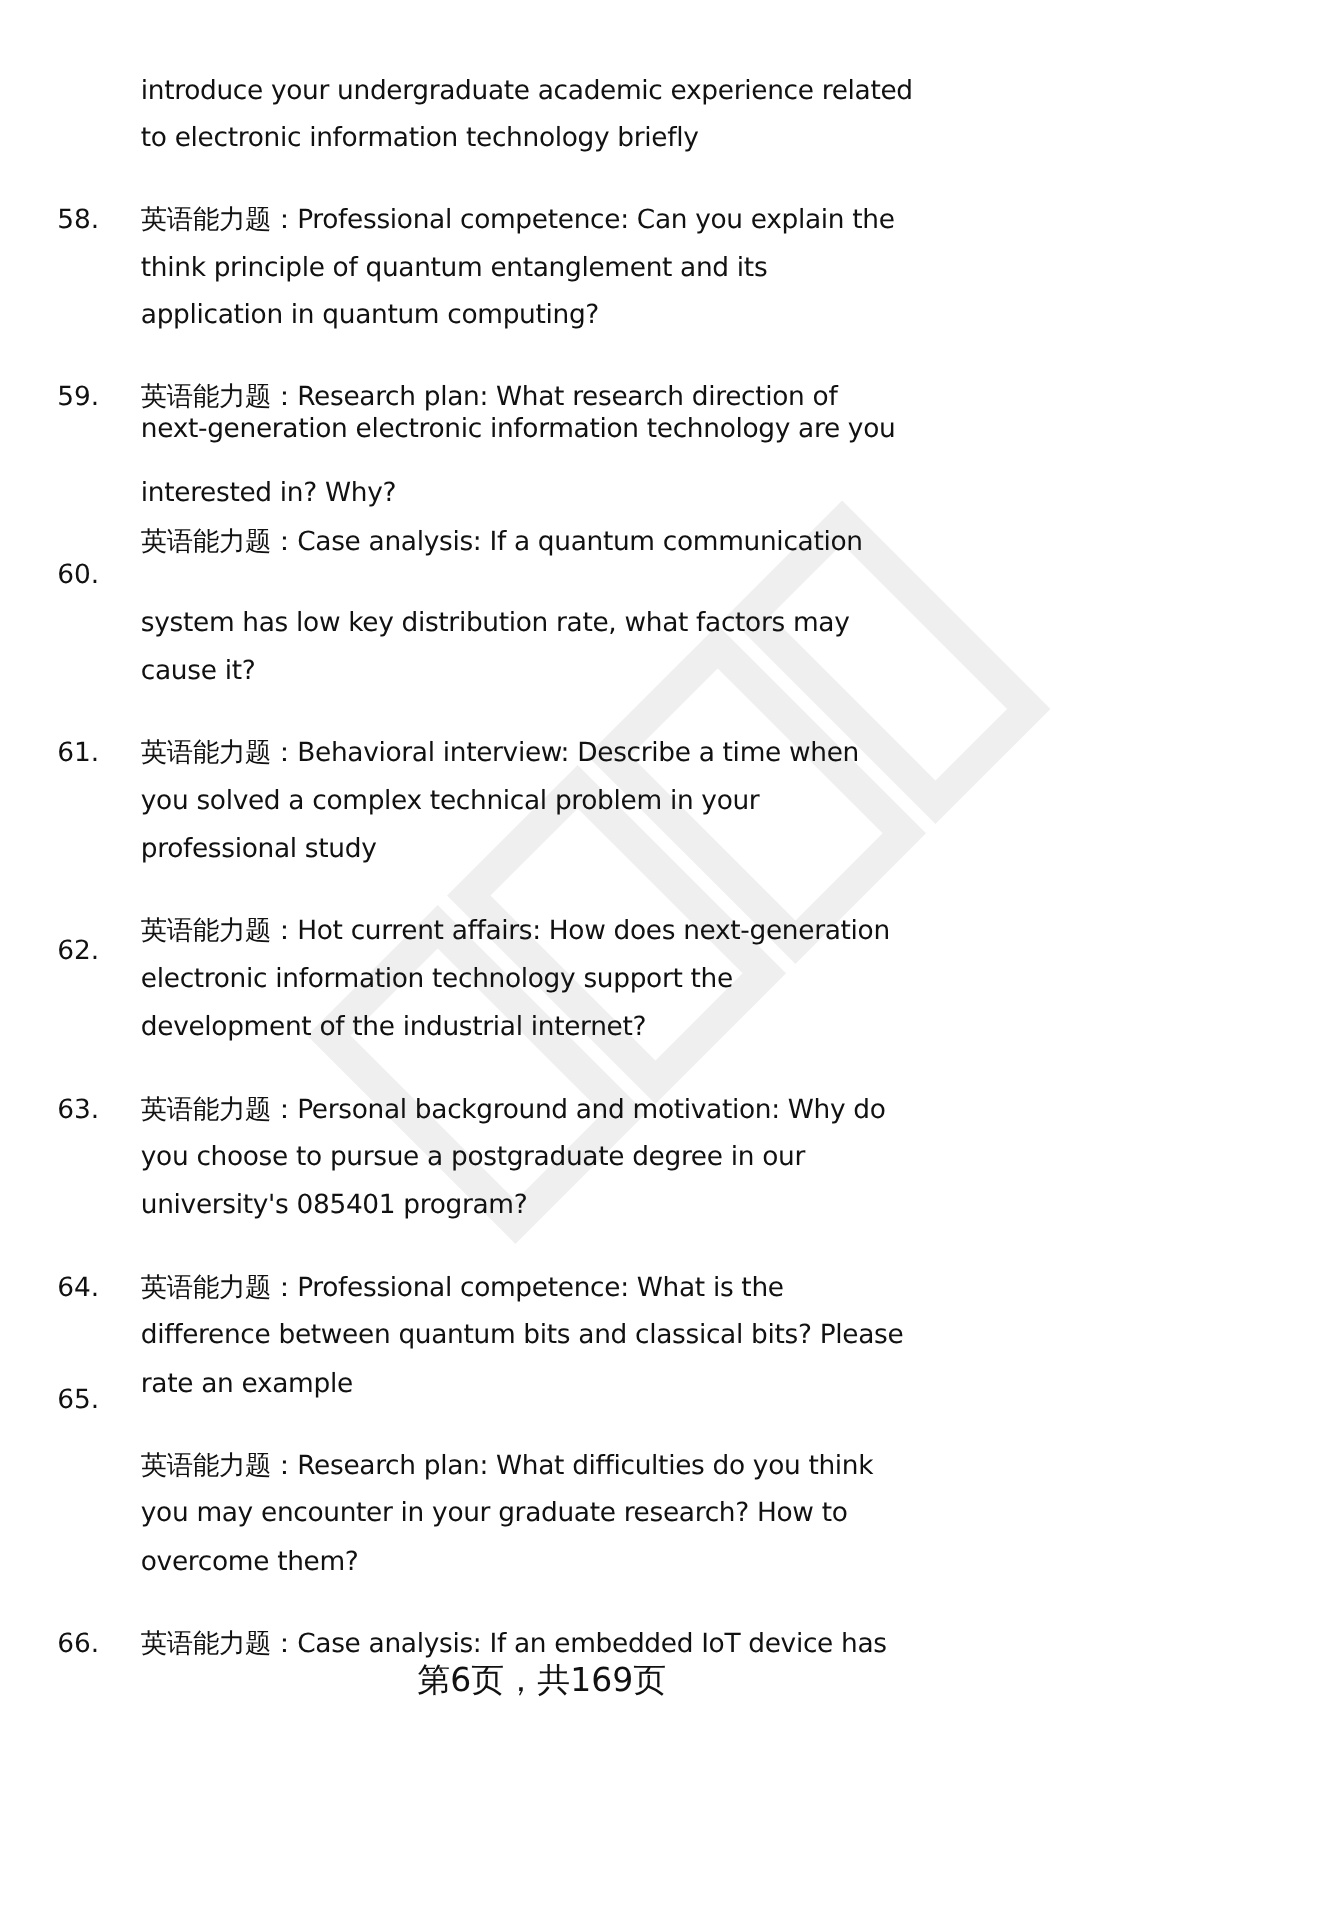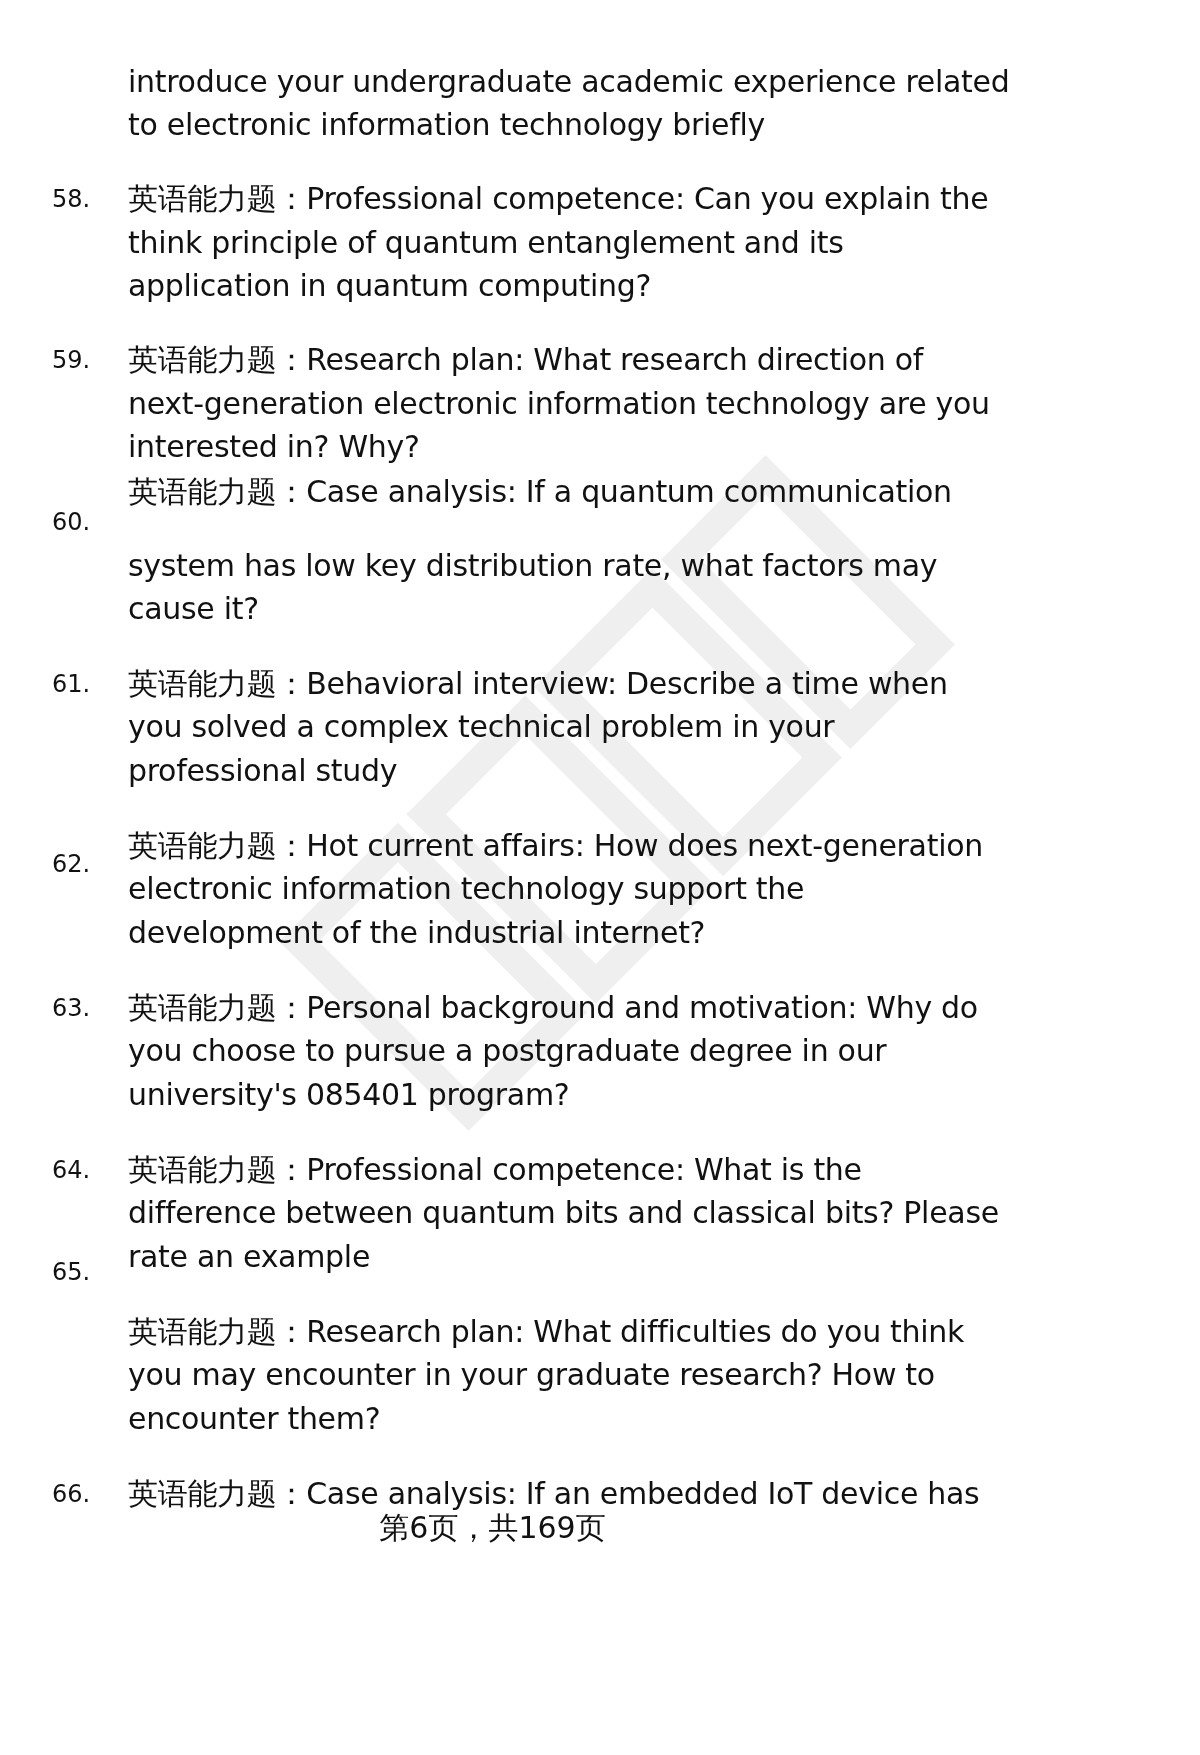--- a/index.html
+++ b/index.html
@@ -5,21 +5,21 @@
     html, body { margin: 0; padding: 0; }
     body {
       width: 1200px; height: 1755px; background: #ffffff; position: relative; overflow: hidden;
       font-family: "DejaVu Sans", "Liberation Sans", sans-serif; color: #111;
     }
     .watermark {
       position: absolute; left: 230px; top: 420px; width: 760px; height: 760px;
       pointer-events: none; opacity: 0.06;
     }
     .page { position: absolute; left: 0; top: 0; width: 1200px; }
-    .line { position: absolute; font-size: 30px; line-height: 48px; white-space: nowrap; letter-spacing: -0.3px; }
+    .line { position: absolute; font-size: 24px; line-height: 48px; white-space: nowrap; letter-spacing: -0.3px; }
     .num { position: absolute; left: 52px; font-size: 24px; line-height: 48px; }
     .text-col { left: 128px; }
     .footer {
       position: absolute; top: 1672px; left: 0; width: 985px; text-align: center;
       font-size: 30px; line-height: 40px;
     }
   </style>
 </head>
 <body>
 
@@ -37,21 +37,21 @@
   <div class="line text-col" style="top:58px">introduce your undergraduate academic experience related</div>
   <div class="line text-col" style="top:101px">to electronic information technology briefly</div>
 
   <div class="num" style="top:175px">58.</div>
   <div class="line text-col" style="top:175px">英语能力题：Professional competence: Can you explain the</div>
   <div class="line text-col" style="top:219px">think principle of quantum entanglement and its</div>
   <div class="line text-col" style="top:262px">application in quantum computing?</div>
 
   <div class="num" style="top:336px">59.</div>
   <div class="line text-col" style="top:336px">英语能力题：Research plan: What research direction of</div>
-  <div class="line text-col" style="top:380px">next-generation electronic information technology are you</div>
+  <div class="line text-col" style="top:365px">next-generation electronic information technology are you</div>
   <div class="line text-col" style="top:423px">interested in? Why?</div>
 
   <div class="num" style="top:498px">60.</div>
   <div class="line text-col" style="top:468px">英语能力题：Case analysis: If a quantum communication</div>
   <div class="line text-col" style="top:542px">system has low key distribution rate, what factors may</div>
   <div class="line text-col" style="top:585px">cause it?</div>
 
   <div class="num" style="top:660px">61.</div>
   <div class="line text-col" style="top:660px">英语能力题：Behavioral interview: Describe a time when</div>
   <div class="line text-col" style="top:703px">you solved a complex technical problem in your</div>
@@ -68,19 +68,19 @@
   <div class="line text-col" style="top:1071px">university's 085401 program?</div>
 
   <div class="num" style="top:1146px">64.</div>
   <div class="line text-col" style="top:1146px">英语能力题：Professional competence: What is the</div>
   <div class="line text-col" style="top:1189px">difference between quantum bits and classical bits? Please</div>
   <div class="line text-col" style="top:1233px">rate an example</div>
 
   <div class="num" style="top:1248px">65.</div>
   <div class="line text-col" style="top:1308px">英语能力题：Research plan: What difficulties do you think</div>
   <div class="line text-col" style="top:1351px">you may encounter in your graduate research? How to</div>
-  <div class="line text-col" style="top:1395px">encounter them?</div>
+  <div class="line text-col" style="top:1395px">overcome them?</div>
 
   <div class="num" style="top:1470px">66.</div>
   <div class="line text-col" style="top:1470px">英语能力题：Case analysis: If an embedded IoT device has</div>
 
   <div class="footer" style="top:1508px">第6页，共169页</div>
 </div>
 
 </body></html>

